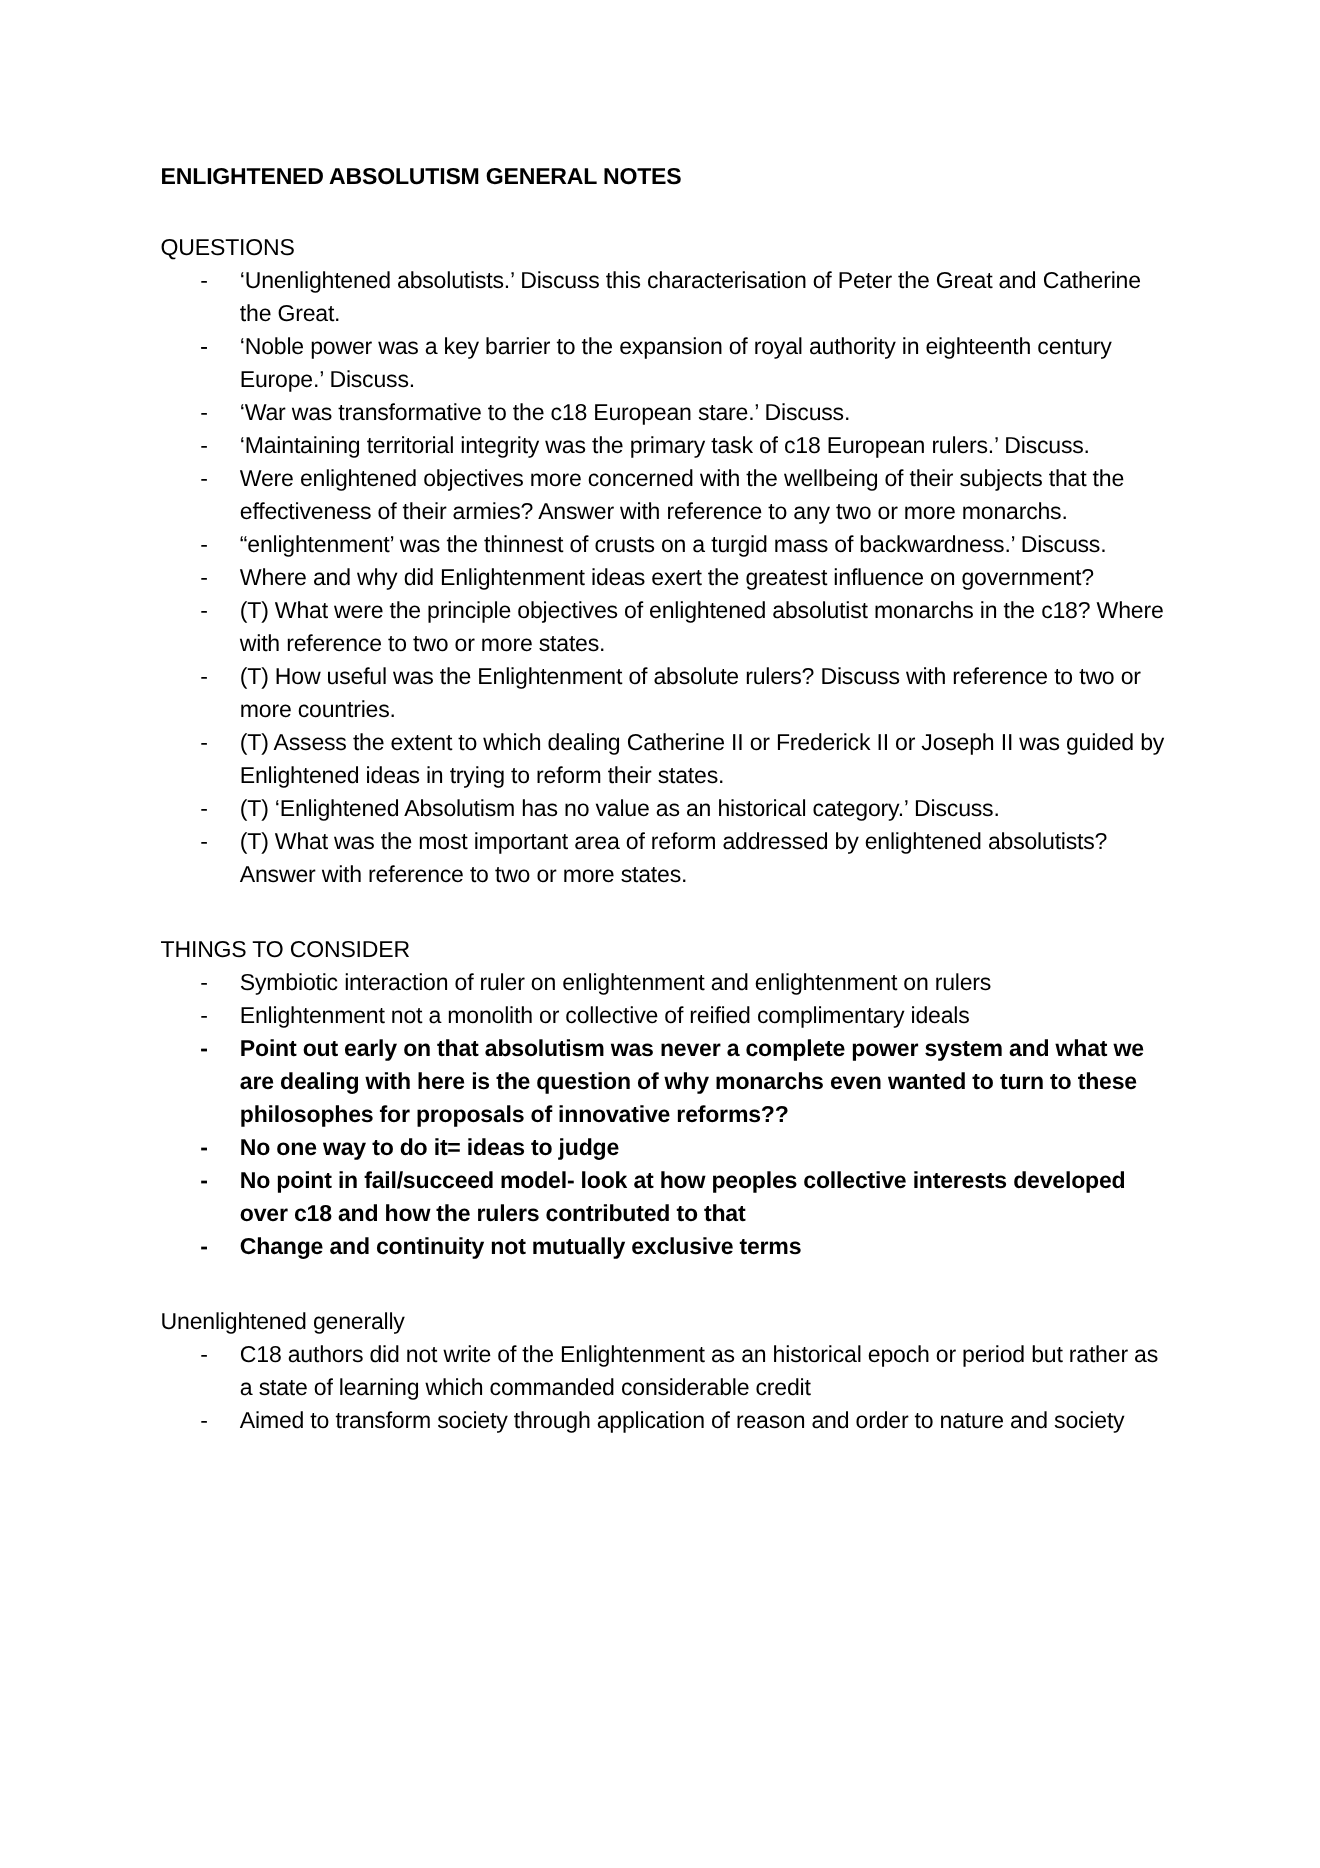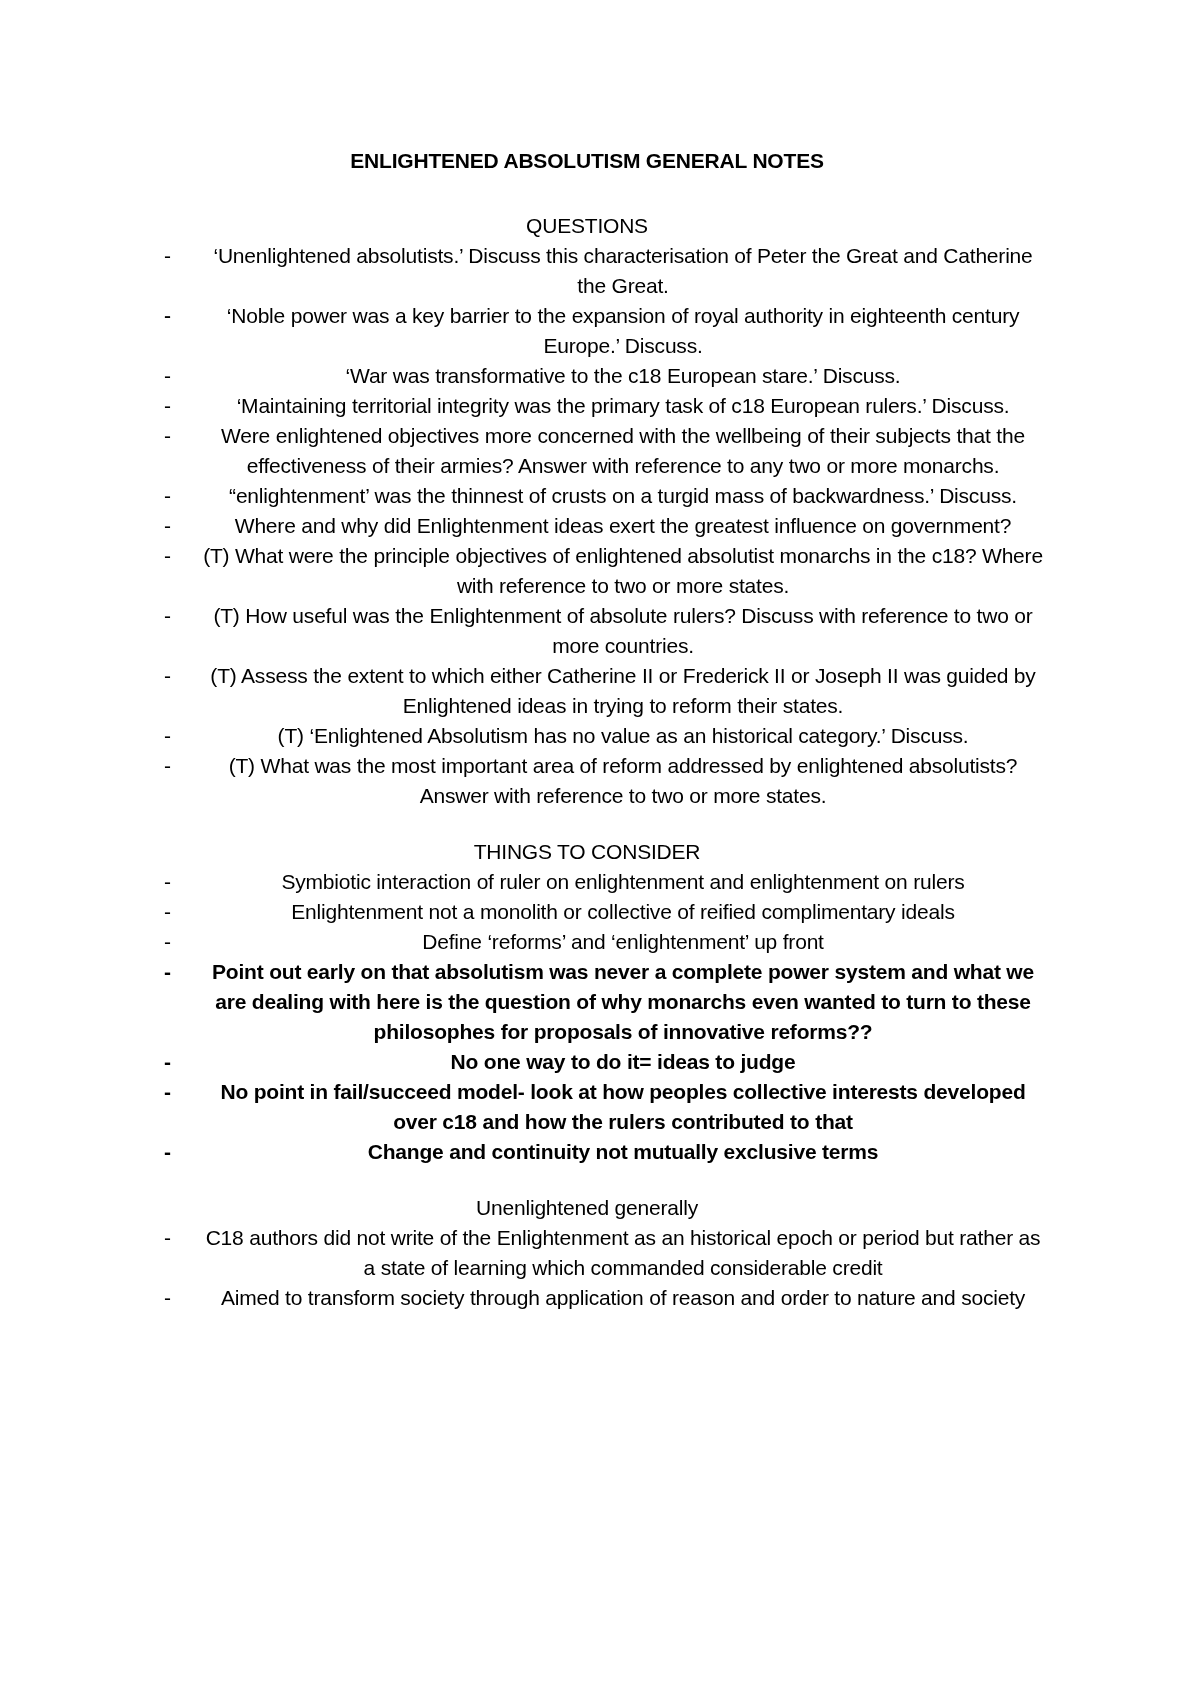--- a/index.html
+++ b/index.html
@@ -17,36 +17,35 @@
   }
   .page {
     position: absolute;
     left: 0; top: 0;
     width: 1200px;
     height: 1698px;
     background: #ffffff;
   }
   .page-content {
     position: absolute;
-    left: 128px;
+    left: 146px;
     top: 146px;
     width: 918px;
     font-size: 21px;
     line-height: 30px;
     letter-spacing: -0.2px;
-    text-align: center;
   }
   .doc-title {
     font-size: 21px;
     font-weight: bold;
     margin: 0 0 35px 0;
     line-height: 30px;
   }
   .section {
-    margin-top: 26px;
+    margin-top: 38px;
   }
   .section:first-of-type {
     margin-top: 16px;
   }
   .section-heading {
     font-size: 21px;
     font-weight: normal;
     margin: 0;
     line-height: 30px;
   }
@@ -81,31 +80,31 @@
             <li class="bullet"><span class="marker">-</span><span>‘Unenlightened absolutists.’ Discuss this characterisation of Peter the Great and Catherine the Great.</span></li>
             <li class="bullet"><span class="marker">-</span></li>
             <li class="bullet"><span class="marker">-</span><span>‘Noble power was a key barrier to the expansion of royal authority in eighteenth century Europe.’ Discuss.</span></li>
             <li class="bullet"><span class="marker">-</span><span>‘War was transformative to the c18 European stare.’ Discuss.</span></li>
             <li class="bullet"><span class="marker">-</span><span>‘Maintaining territorial integrity was the primary task of c18 European rulers.’ Discuss.</span></li>
             <li class="bullet"><span class="marker">-</span><span>Were enlightened objectives more concerned with the wellbeing of their subjects that the effectiveness of their armies? Answer with reference to any two or more monarchs.</span></li>
             <li class="bullet"><span class="marker">-</span><span>“enlightenment’ was the thinnest of crusts on a turgid mass of backwardness.’ Discuss.</span></li>
             <li class="bullet"><span class="marker">-</span><span>Where and why did Enlightenment ideas exert the greatest influence on government?</span></li>
             <li class="bullet"><span class="marker">-</span><span>(T) What were the principle objectives of enlightened absolutist monarchs in the c18? Where with reference to two or more states.</span></li>
             <li class="bullet"><span class="marker">-</span><span>(T) How useful was the Enlightenment of absolute rulers? Discuss with reference to two or more countries.</span></li>
-            <li class="bullet"><span class="marker">-</span><span>(T) Assess the extent to which either Catherine II or Frederick II or Joseph II was guided by Enlightened ideas in trying to reform their states.</span></li>
+            <li class="bullet"><span class="marker">-</span><span>(T) Assess the extent to which dealing Catherine II or Frederick II or Joseph II was guided by Enlightened ideas in trying to reform their states.</span></li>
             <li class="bullet"><span class="marker">-</span><span>(T) ‘Enlightened Absolutism has no value as an historical category.’ Discuss.</span></li>
             <li class="bullet"><span class="marker">-</span><span>(T) What was the most important area of reform addressed by enlightened absolutists? Answer with reference to two or more states.</span></li>
           </ul>
         </div>
         <div class="section">
           <h2 class="section-heading">THINGS TO CONSIDER</h2>
           <ul class="bullets">
             <li class="bullet"><span class="marker">-</span><span>Symbiotic interaction of ruler on enlightenment and enlightenment on rulers</span></li>
             <li class="bullet"><span class="marker">-</span><span>Enlightenment not a monolith or collective of reified complimentary ideals</span></li>
-            <li class="bullet"><span class="marker">-</span><span>Define ‘reforms’ and ‘enlightenment’ up front</span></li>
+            <li class="bullet"><span class="marker">-</span></li>
             <li class="bullet bold"><span class="marker">-</span><span>Point out early on that absolutism was never a complete power system and what we are dealing with here is the question of why monarchs even wanted to turn to these philosophes for proposals of innovative reforms??</span></li>
             <li class="bullet bold"><span class="marker">-</span><span>No one way to do it= ideas to judge</span></li>
             <li class="bullet bold"><span class="marker">-</span><span>No point in fail/succeed model- look at how peoples collective interests developed over c18 and how the rulers contributed to that</span></li>
             <li class="bullet bold"><span class="marker">-</span><span>Change and continuity not mutually exclusive terms</span></li>
           </ul>
         </div>
         <div class="section">
           <h2 class="section-heading">Unenlightened generally</h2>
           <ul class="bullets">
             <li class="bullet"><span class="marker">-</span><span>C18 authors did not write of the Enlightenment as an historical epoch or period but rather as a state of learning which commanded considerable credit</span></li>

